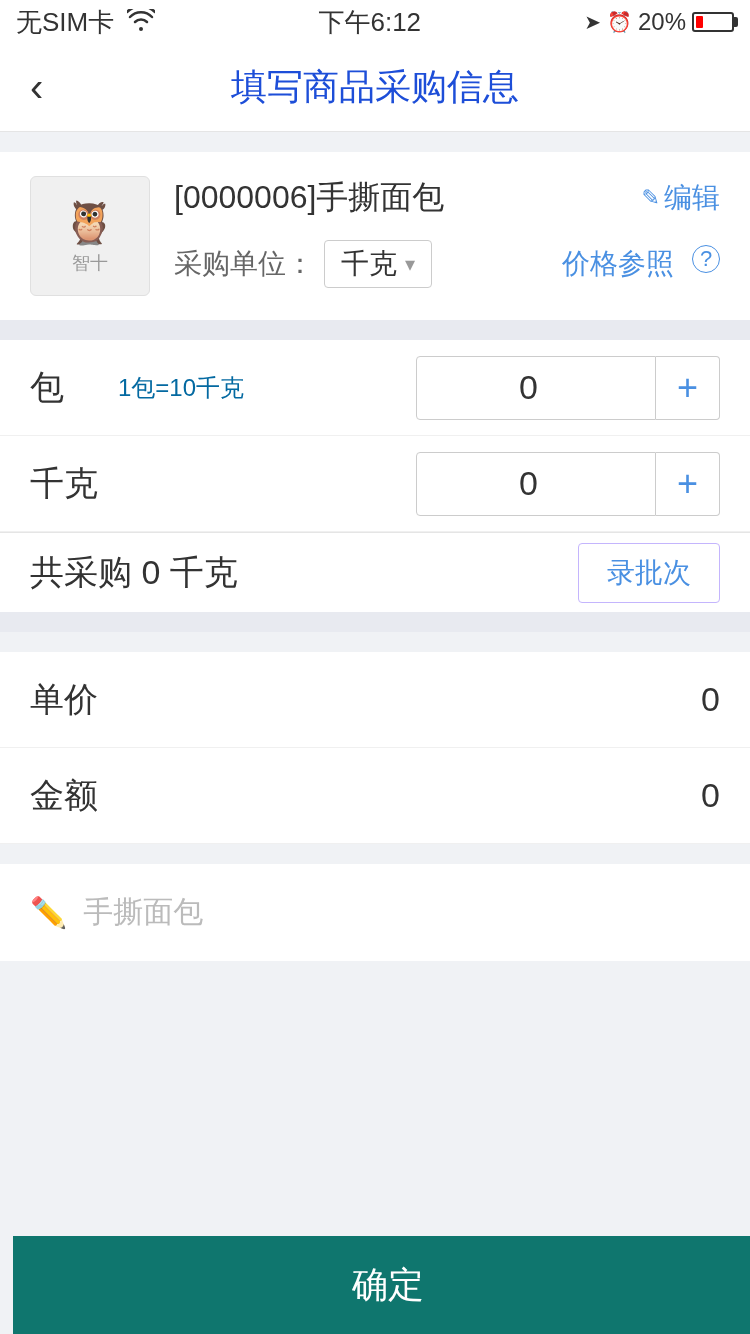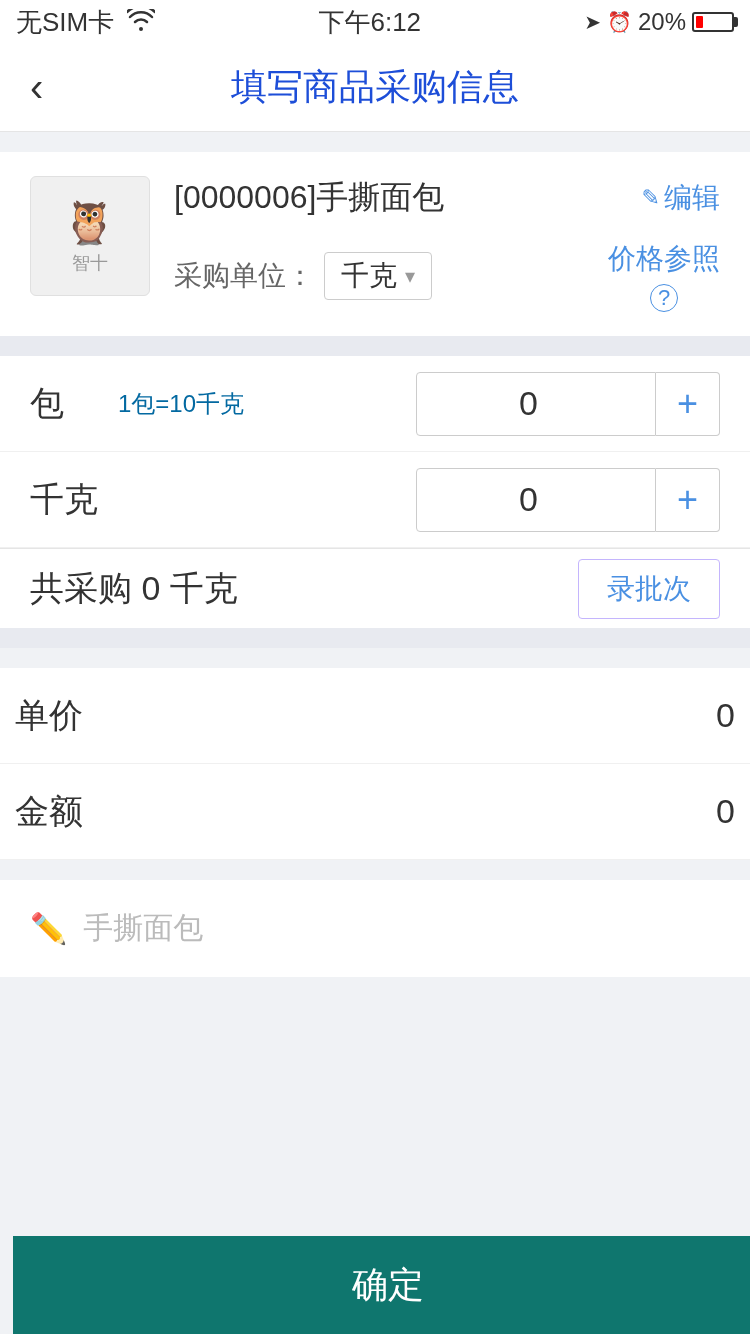--- a/index.html
+++ b/index.html
@@ -147,23 +147,21 @@
       background: #fff;
       display: flex;
       align-items: center;
       gap: 8px;
       margin-left: 10px;
     }
     .price-ref {
       color: #4a90e2;
       font-size: 28px;
       display: flex;
-      align-items: center;
-      gap: 6px;
-      flex-direction: column;
+      gap: 18px;
     }
 
     
     .section-divider {
       height: 20px;
       background: #e8eaf0;
     }
 
     
     .input-section {
@@ -243,21 +241,21 @@
     }
 
     
     .price-section {
       background: #fff;
       margin-top: 20px;
     }
     .price-row {
       display: flex;
       align-items: center;
-      padding: 0 15px;
+      padding: 0 30px;
       height: 96px;
       border-bottom: 1px solid #f0f0f0;
     }
     .price-label {
       font-size: 34px;
       color: #333;
     }
     .price-value {
       margin-left: auto;
       font-size: 34px;

